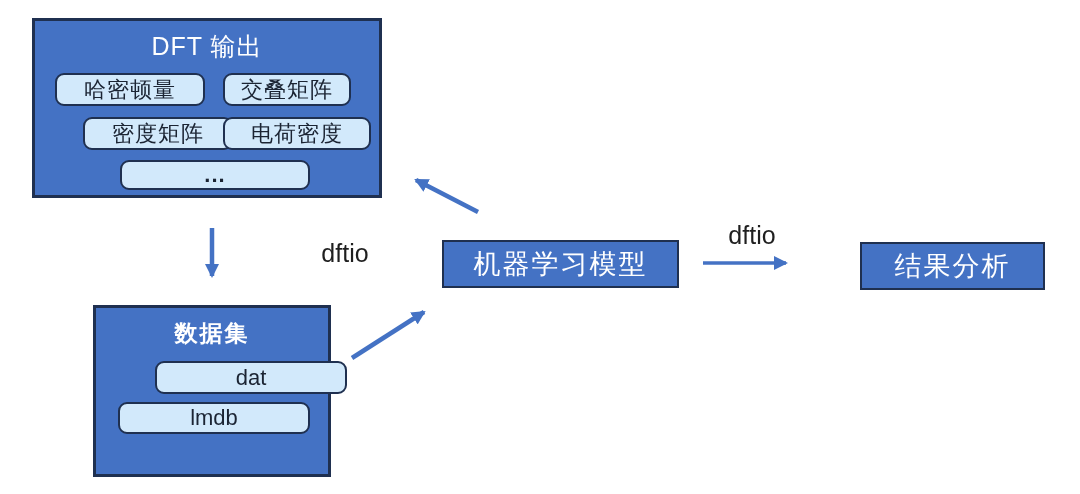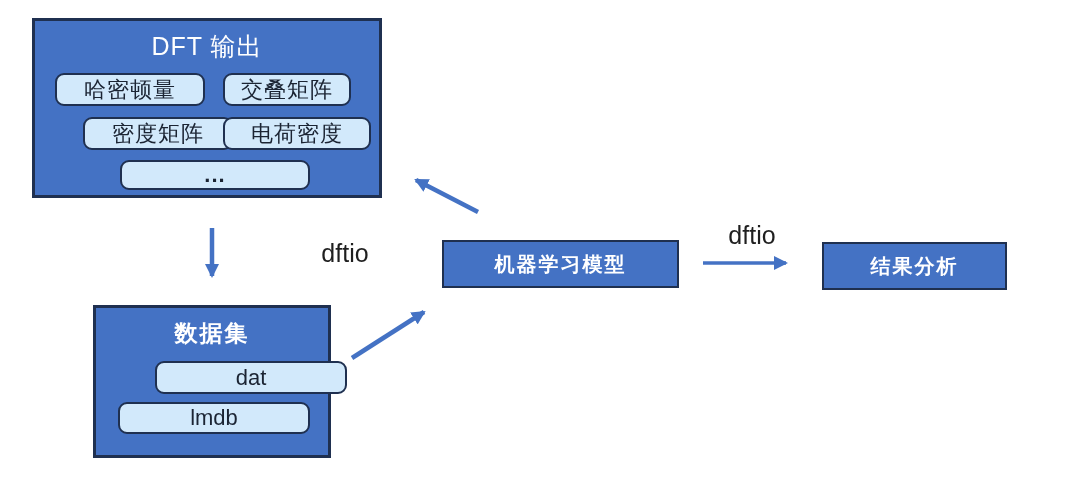--- a/index.html
+++ b/index.html
@@ -43,35 +43,35 @@
     display:flex;align-items:center;justify-content:center;
     letter-spacing:1px;
   }
   .solidbox{
     position:absolute;
     background:var(--box-fill);
     border:2.5px solid var(--box-border);
     box-sizing:border-box;
     color:var(--box-text);
     display:flex;align-items:center;justify-content:center;
-    font-size:20px;font-weight:bold;
+    font-size:27px;font-weight:normal;
     letter-spacing:2px;
   }
   .edge-label{
     position:absolute;
     color:var(--label-text);
     font-size:25px;
     text-align:center;
   }
   #dft-box{left:32px;top:18px;width:350px;height:180px;}
   #dft-box .boxtitle{margin-top:9px;font-size:25px;font-weight:500;letter-spacing:1px;}
-  #dataset-box{left:93px;top:305px;width:238px;height:153px;}
+  #dataset-box{left:93px;top:305px;width:238px;height:172px;}
   #dataset-box .boxtitle{margin-top:10px;font-size:23px;font-weight:bold;letter-spacing:2px;}
   #ml-box{left:442px;top:240px;width:237px;height:48px;}
-  #result-box{left:822px;top:242px;width:185px;height:48px;}
+  #result-box{left:860px;top:242px;width:185px;height:48px;}
   #label-dftio-left{left:300px;top:239px;width:90px;}
   #label-dftio-right{left:712px;top:221px;width:80px;}
   svg.arrows{
     position:absolute;left:0;top:0;width:1080px;height:494px;
     pointer-events:none;
   }
   svg.arrows line{stroke:var(--arrow);}
   svg.arrows .head{fill:var(--arrow);}
 </style>
 </head>

